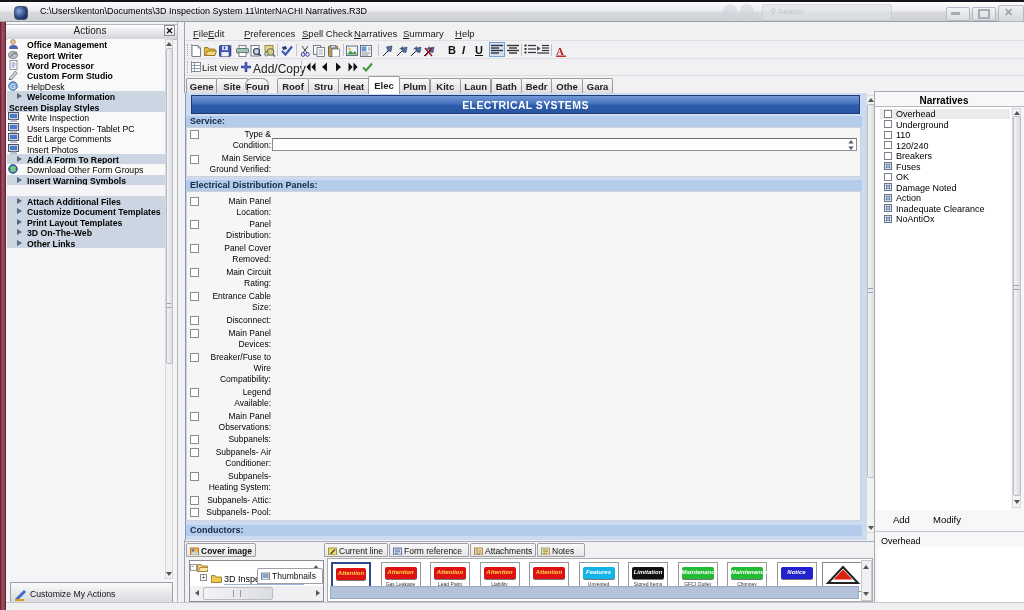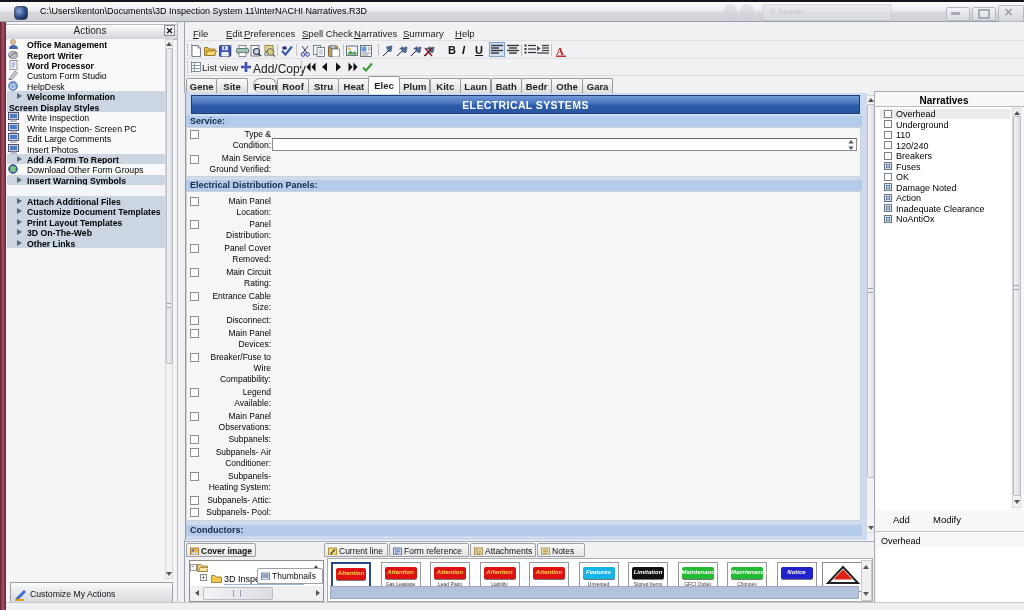--- a/index.html
+++ b/index.html
@@ -114,21 +114,21 @@
         <line x1="3.5" y1="5" x2="7.5" y2="5" stroke="#4a6ac0" stroke-width="0.8"></line>
         <line x1="3.5" y1="7" x2="6.5" y2="7" stroke="#4a6ac0" stroke-width="0.8"></line>
       </svg>
       <span class="txt" style="left:20px;font-weight:bold;">Word Processor</span>
     </div>
 <div class="abs arow" style="left:7px;top:70.4px;">
       <svg class="abs" style="left:1px;top:0px" width="11" height="10">
         <path d="M1 9 L7 1 L9.5 3 L3.5 10 Z" fill="#c8ccd4" stroke="#666" stroke-width="0.6"></path>
         <path d="M1 9 L3.5 10 L0.5 10.5 Z" fill="#333"></path>
       </svg>
-      <span class="txt" style="left:20px;font-weight:normal;">Custom Form Studio</span>
+      <span class="txt" style="left:20px;font-weight:bold;">Custom Form Studio</span>
     </div>
 <div class="abs arow" style="left:7px;top:80.8px;">
       <svg class="abs" style="left:1px;top:0px" width="11" height="10">
         <circle cx="5" cy="5" r="4.4" fill="#7aa2dc" stroke="#3a5a9a" stroke-width="0.7"></circle>
         <text x="5" y="8" font-size="7.5" text-anchor="middle" fill="#fff" font-family="Liberation Sans">G</text>
       </svg>
       <span class="txt" style="left:20px;">HelpDesk</span>
     </div>
 <div class="abs arow blue" style="left:7px;top:91.3px;">
       <span class="tri"></span>
@@ -146,21 +146,21 @@
       </svg>
       <span class="txt" style="left:20px;">Write Inspection</span>
     </div>
 <div class="abs arow" style="left:7px;top:122.6px;">
       <svg class="abs" style="left:1px;top:0px" width="11" height="10">
         <rect x="0.5" y="0.5" width="10" height="7" fill="#dfe3ea" stroke="#445" stroke-width="0.9"></rect>
         <rect x="1.8" y="1.8" width="7.4" height="4.4" fill="#4a7ac8"></rect>
         <rect x="3" y="7.5" width="5" height="1" fill="#99a"></rect>
         <rect x="2" y="8.6" width="7" height="1.2" fill="#aab"></rect>
       </svg>
-      <span class="txt" style="left:20px;">Write Inspection- Screen PC</span>
+      <span class="txt" style="left:20px;">Users Inspection- Tablet PC</span>
     </div>
 <div class="abs arow" style="left:7px;top:133.1px;">
       <svg class="abs" style="left:1px;top:0px" width="11" height="10">
         <rect x="0.5" y="0.5" width="10" height="7" fill="#dfe3ea" stroke="#445" stroke-width="0.9"></rect>
         <rect x="1.8" y="1.8" width="7.4" height="4.4" fill="#4a7ac8"></rect>
         <rect x="3" y="7.5" width="5" height="1" fill="#99a"></rect>
         <rect x="2" y="8.6" width="7" height="1.2" fill="#aab"></rect>
       </svg>
       <span class="txt" style="left:20px;">Edit Large Comments</span>
     </div>
@@ -234,21 +234,21 @@
 
 <div class="abs" style="left:184px;top:22px;width:1px;height:71px;background:#9aa2b0;"></div>
 <div class="abs" style="left:184px;top:540px;width:1px;height:62px;background:#9aa2b0;"></div>
 <div class="abs" style="left:185px;top:40px;width:839px;height:1px;background:#e0e0e4;"></div>
 <div class="abs" style="left:185px;top:58px;width:839px;height:1px;background:#e0e0e4;"></div>
 <div class="abs" style="left:185px;top:75px;width:839px;height:1px;background:#dadade;"></div>
 <div class="abs" style="left:185px;top:541px;width:689px;height:1px;background:#a8aeb8;"></div>
 
 <div id="menubar">
 <div class="menuitem" style="left:193px;"><u>F</u>ile</div>
-<div class="menuitem" style="left:226px;"><u>E</u>dit</div>
+<div class="menuitem" style="left:208px;"><u>E</u>dit</div>
 <div class="menuitem" style="left:244px;"><u>P</u>references</div>
 <div class="menuitem" style="left:302px;"><u>S</u>pell Check</div>
 <div class="menuitem" style="left:354px;"><u>N</u>arratives</div>
 <div class="menuitem" style="left:403px;"><u>S</u>ummary</div>
 <div class="menuitem" style="left:455px;"><u>H</u>elp</div>
 </div>
 
 <div id="toolbar1">
 <div class="abs" style="left:187px;top:44px;width:3px;height:12px;border-left:1px dotted #aaa;border-right:1px dotted #aaa;"></div>
 <svg class="abs" style="left:191px;top:45px" width="11" height="12">
@@ -419,21 +419,21 @@
       <path d="M5.5 0.5 L5.5 9.5 L9.5 5 Z" fill="#111"></path>
     </svg>
 <svg class="abs" style="left:362px;top:62px" width="11" height="10">
       <path d="M1 5.5 L4 8.5 L10 1.5" stroke="#3a9a3a" stroke-width="2" fill="none"></path>
     </svg>
 </div>
 
 <div id="maintabs">
 <div class="tab" style="left:186.0px;width:31.4px;">Gene</div>
 <div class="tab" style="left:216.4px;width:31.4px;">Site</div>
-<div class="tab" style="left:253px;width:24px;border-radius:7px;">Foun</div>
+<div class="tab" style="left:245px;width:24px;border-radius:7px;">Foun</div>
 <div class="tab" style="left:277.3px;width:31.4px;">Roof</div>
 <div class="tab" style="left:307.8px;width:31.4px;">Stru</div>
 <div class="tab" style="left:338.2px;width:31.4px;">Heat</div>
 <div class="tab tabactive" style="left:367.7px;width:32.5px;">Elec</div>
 <div class="tab" style="left:399.1px;width:31.4px;">Plum</div>
 <div class="tab" style="left:429.6px;width:31.4px;">Kitc</div>
 <div class="tab" style="left:460.0px;width:31.4px;">Laun</div>
 <div class="tab" style="left:490.5px;width:31.4px;">Bath</div>
 <div class="tab" style="left:520.9px;width:31.4px;">Bedr</div>
 <div class="tab" style="left:551.4px;width:31.4px;">Othe</div>

